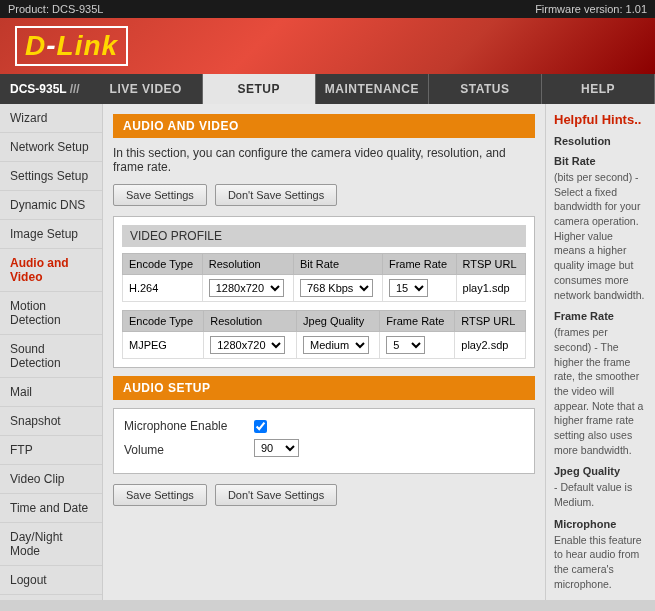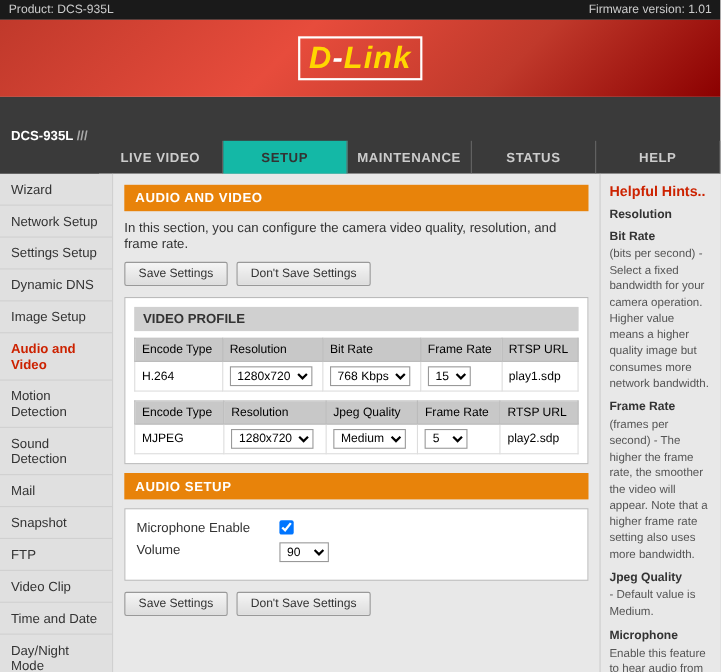--- a/index.html
+++ b/index.html
@@ -12,27 +12,26 @@
       display: flex;
       justify-content: space-between;
       padding: 3px 8px;
       font-size: 11px;
       align-items: center;
     }
 
     
     .header {
       background: linear-gradient(135deg, #c0392b 0%, #e74c3c 40%, #c0392b 70%, #8b0000 100%);
-      height: 70px;
+      height: 56px;
       display: flex;
       align-items: center;
       padding: 0 15px;
       position: relative;
       overflow: hidden;
-      justify-content: center;
     }
     .dlink-logo {
       color: white;
       font-size: 28px;
       font-weight: bold;
       font-style: italic;
       border: 2px solid white;
       padding: 2px 8px;
       letter-spacing: 1px;
     }
@@ -42,21 +41,21 @@
       text-align: center;
       padding: 8px 5px;
       color: #ccc;
       font-size: 12px;
       font-weight: bold;
       cursor: pointer;
       border-right: 1px solid #666;
       text-transform: uppercase;
       letter-spacing: 0.5px;
     }
-    .nav-tab.active { background: #14b8a6; color: #333; }
+    .nav-tab.active { background: #e5e5e5; color: #333; }
 
     
     .main-layout {
       display: flex;
       background: #e8e8e8;
       min-height: 450px;
     }
 
     
     .sidebar {
@@ -119,21 +118,21 @@
     .profile-section {
       background: white;
       border: 1px solid #bbb;
       margin-bottom: 8px;
       padding: 8px;
     }
     .profile-title {
       background: #d0d0d0;
       color: #333;
       padding: 4px 8px;
-      font-weight: bold;
+      font-weight: normal;
       font-size: 12px;
       margin-bottom: 6px;
     }
 
     table.profile-table {
       width: 100%;
       border-collapse: collapse;
       font-size: 11px;
     }
     table.profile-table th {
@@ -158,21 +157,21 @@
 
     
     .audio-setup {
       background: white;
       border: 1px solid #bbb;
       padding: 10px;
       margin-bottom: 10px;
     }
     .form-row {
       display: flex;
-      align-items: flex-start;
+      align-items: flex-end;
       margin-bottom: 6px;
     }
     .form-label {
       width: 130px;
       font-size: 12px;
       color: #333;
     }
 
     
     .help-panel {
@@ -225,21 +224,21 @@
   <div class="dlink-logo">
     <span>D</span><span style="color:white">-</span><span>Link</span>
   </div>
 </div>
 
 <div style="display:flex; background:#3a3a3a;">
   <div class="cam-model-label">
     <span>DCS-935L</span>
     <span class="cam-slash">///</span>
   </div>
-  <div style="display:flex; flex:1;margin-top:40px;">
+  <div style="display:flex; flex:1;">
     <div class="nav-tab">LIVE VIDEO</div>
     <div class="nav-tab active">SETUP</div>
     <div class="nav-tab">MAINTENANCE</div>
     <div class="nav-tab">STATUS</div>
     <div class="nav-tab">HELP</div>
   </div>
 </div>
 
 <div class="main-layout">
 

